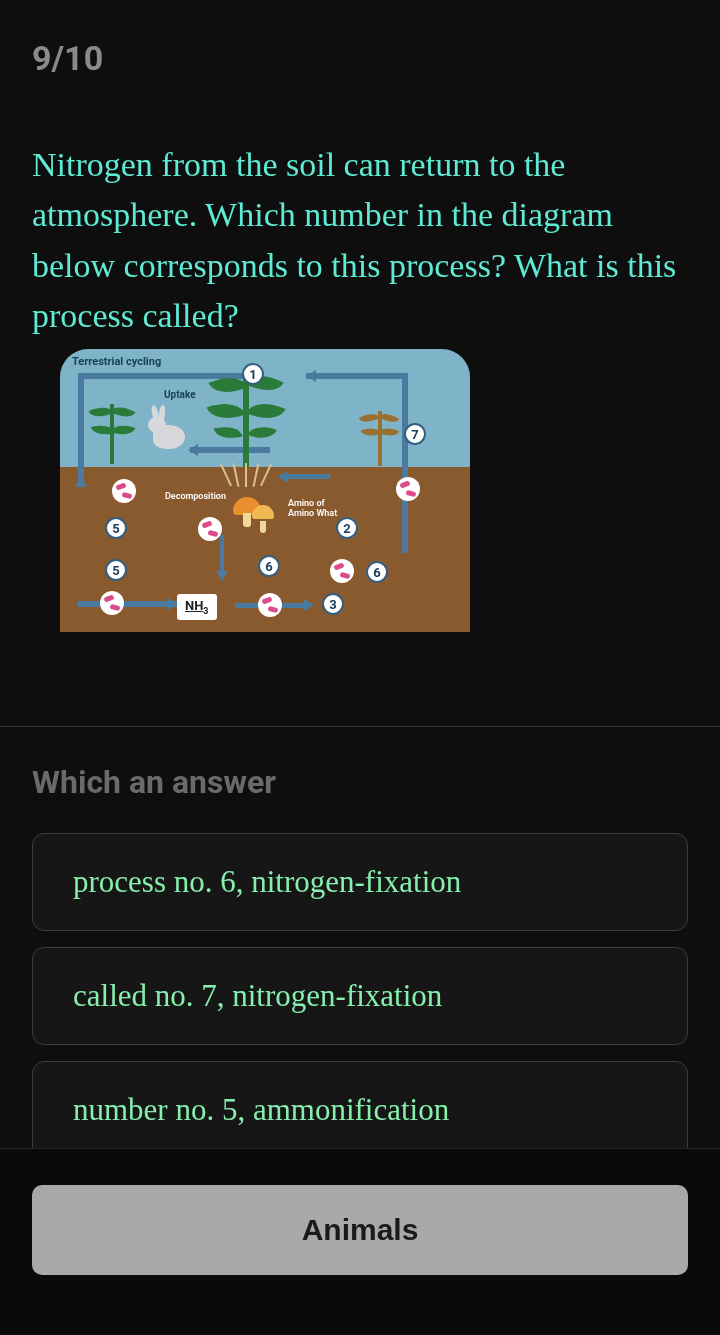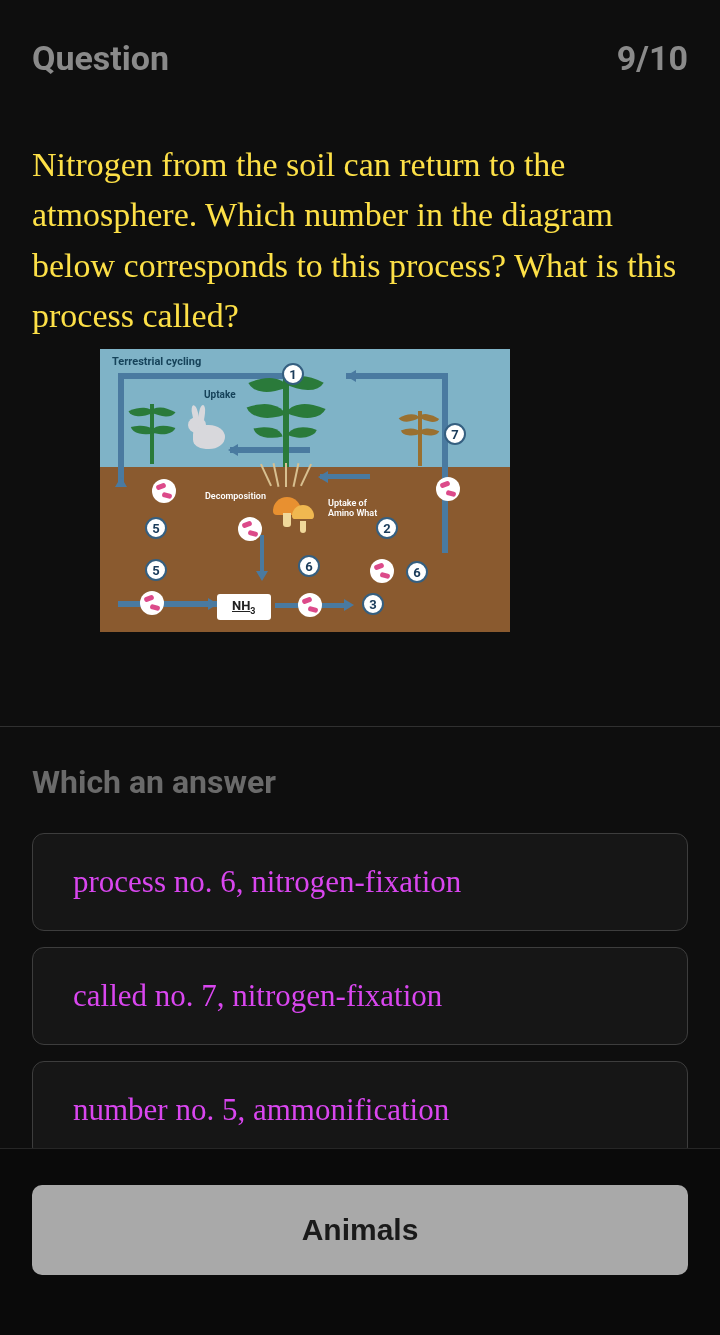--- a/index.html
+++ b/index.html
@@ -30,34 +30,35 @@
     .header-count {
       font-size: 34px;
       font-weight: 700;
       color: #8a8a8a;
     }
     .question-text {
       padding: 62px 20px 0 32px;
       font-family: Georgia, 'Times New Roman', serif;
       font-size: 34px;
       line-height: 1.48;
-      color: #fde047;
+      color: #5eead4;
       font-weight: 400;
     }
     .diagram-wrap {
       padding: 8px 0 0 0;
       display: flex;
       justify-content: flex-start;
     }
     .diagram {
-      margin-left: 100px;
+      margin-left: 60px;
       width: 410px;
       height: 283px;
       position: relative;
       background: #7fb3c7;
+      border-radius: 28px;
     }
     .diagram .ground {
       position: absolute;
       left: 0; right: 0; bottom: 0;
       height: 165px;
       background: #8a5a2f;
     }
     .d-title {
       position: absolute;
       top: 6px;
@@ -92,21 +93,21 @@
       line-height: 1.1;
     }
     .nh3-label {
       position: absolute;
       top: 245px;
       left: 117px;
       background: #fff;
       color: #222;
       font-size: 13px;
       font-weight: 700;
-      padding: 4px 15px;
+      padding: 4px 8px;
       border-radius: 3px;
       text-decoration: underline;
     }
     .nh3-label sub { font-size: 9px; }
     .d-num {
       position: absolute;
       width: 22px;
       height: 22px;
       border-radius: 50%;
       background: #fff;
@@ -266,21 +267,21 @@
     .option {
       width: 100%;
       background: #161616;
       border: 1px solid #3d3d3d;
       border-radius: 12px;
       padding: 30px 40px;
       margin-bottom: 16px;
       text-align: left;
       font-family: Georgia, 'Times New Roman', serif;
       font-size: 31px;
-      color: #d946ef;
+      color: #86efac;
       cursor: pointer;
     }
     .bottom-bar {
       position: absolute;
       bottom: 0;
       left: 0;
       right: 0;
       background: #0a0a0a;
       padding: 36px 32px 60px 32px;
       border-top: 1px solid #262626;
@@ -294,34 +295,33 @@
       font-size: 30px;
       font-weight: 700;
       color: #1a1a1a;
       cursor: pointer;
     }
   </style>
 </head>
 <body>
 
 <div class="header">
-  <div class="header-label">Question</div>
   <div class="header-count">9/10</div>
 </div>
 
 <div class="question-text">Nitrogen from the soil can return to the atmosphere. Which number in the diagram below corresponds to this process? What is this process called?</div>
 
 <div class="diagram-wrap">
   <div class="diagram">
     <div class="ground"></div>
     <div class="d-title">Terrestrial cycling</div>
     <div class="d-animals-label">Uptake</div>
     <div class="d-decomp-label">Decomposition</div>
     <div class="d-uptake-label">
-      <span>Uptake of</span><br>
+      <span>Amino of</span><br>
       <span>Amino What</span>
     </div>
 
     <div class="arrow" style="top:24px; left:18px; width:6px; height:110px;"></div>
     <div class="arrow" style="top:24px; left:18px; width:168px; height:6px;"></div>
     <div class="arrow" style="top:24px; left:246px; width:102px; height:6px;"></div>
     <div class="arrow" style="top:24px; left:342px; width:6px; height:180px;"></div>
     <div class="arrow" style="top:252px; left:18px; width:100px; height:6px;"></div>
     <div class="arrow" style="top:186px; left:160px; width:4px; height:38px;"></div>
     <div class="arrow" style="top:98px; left:130px; width:80px; height:6px;"></div>

